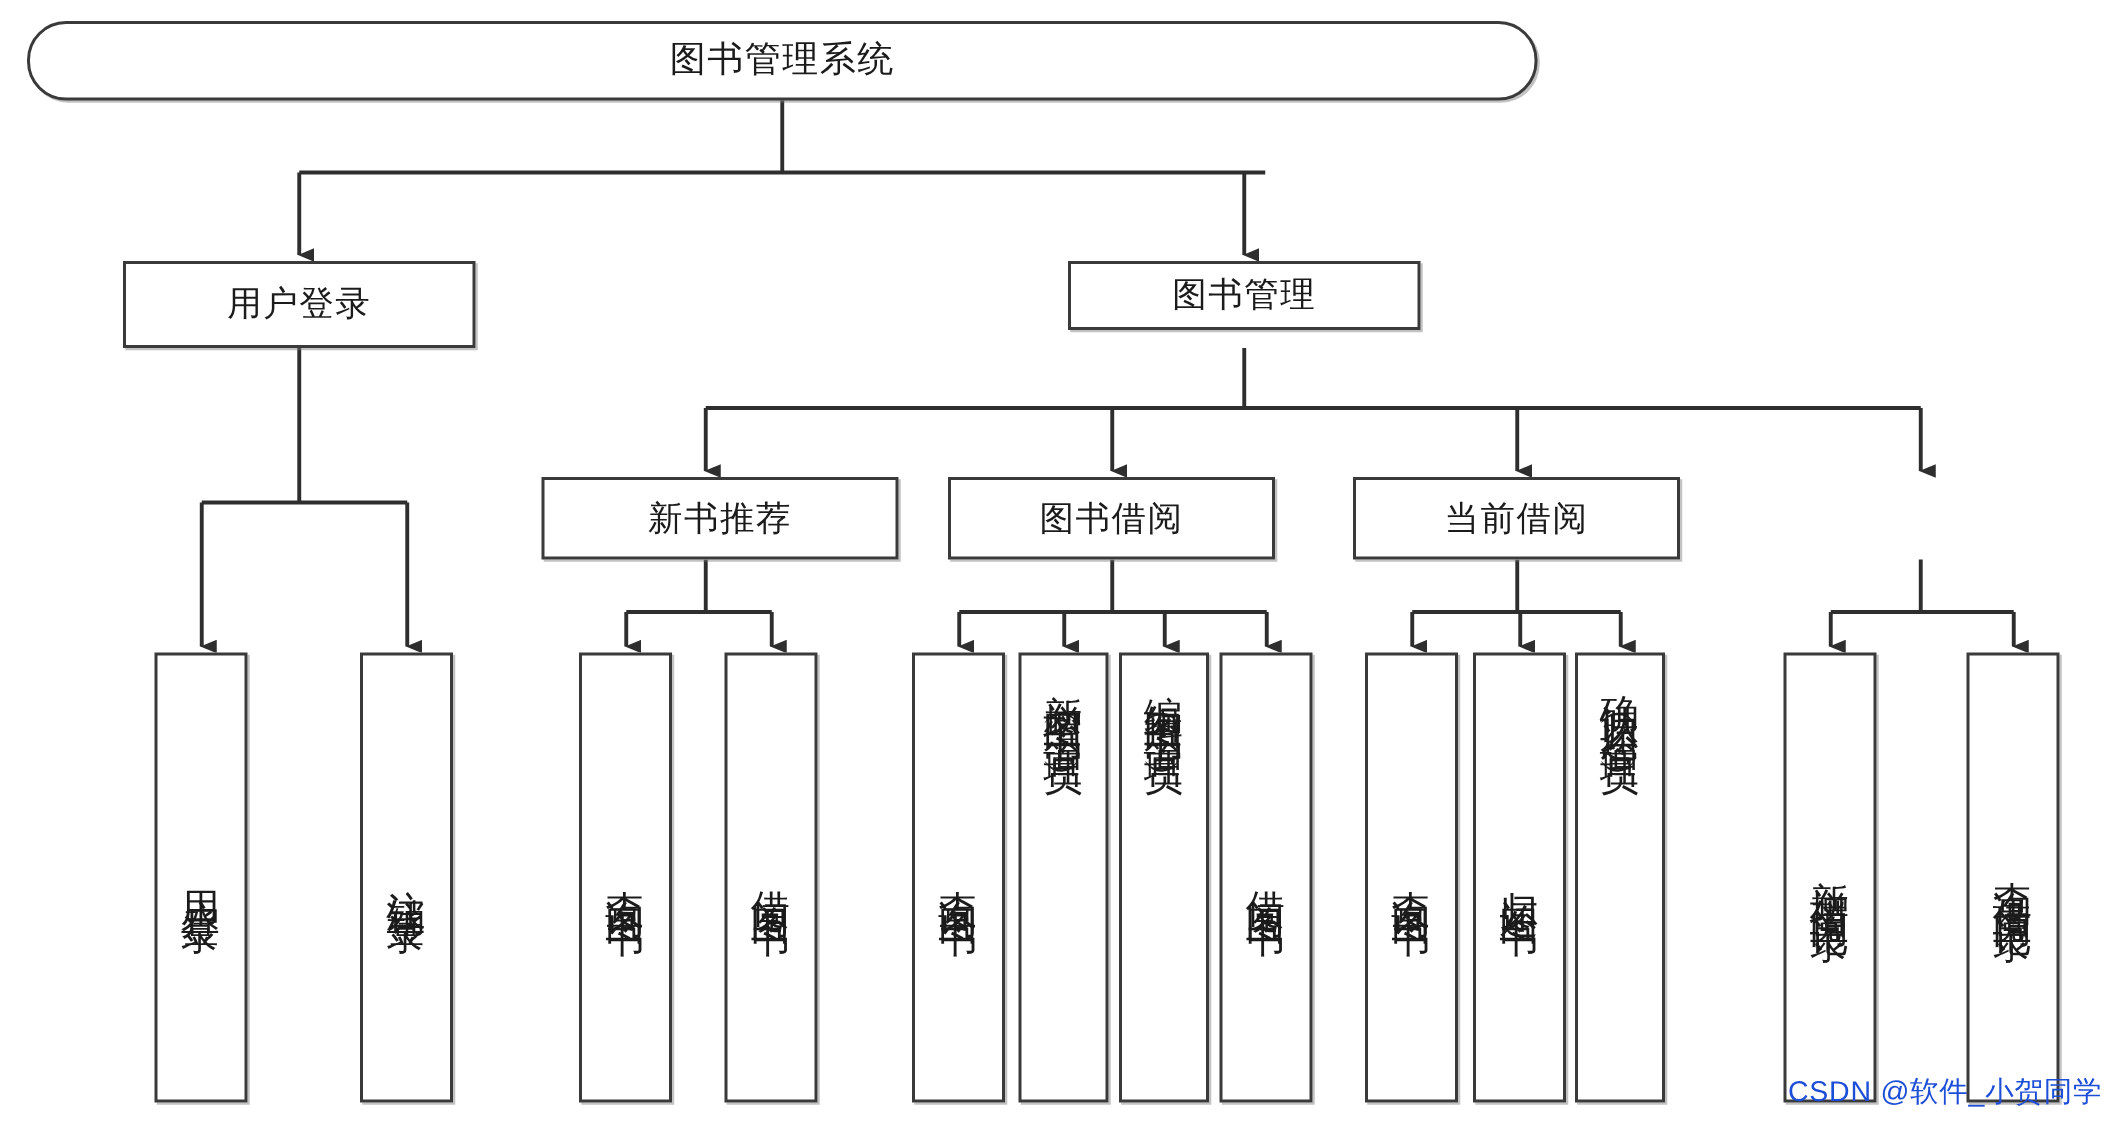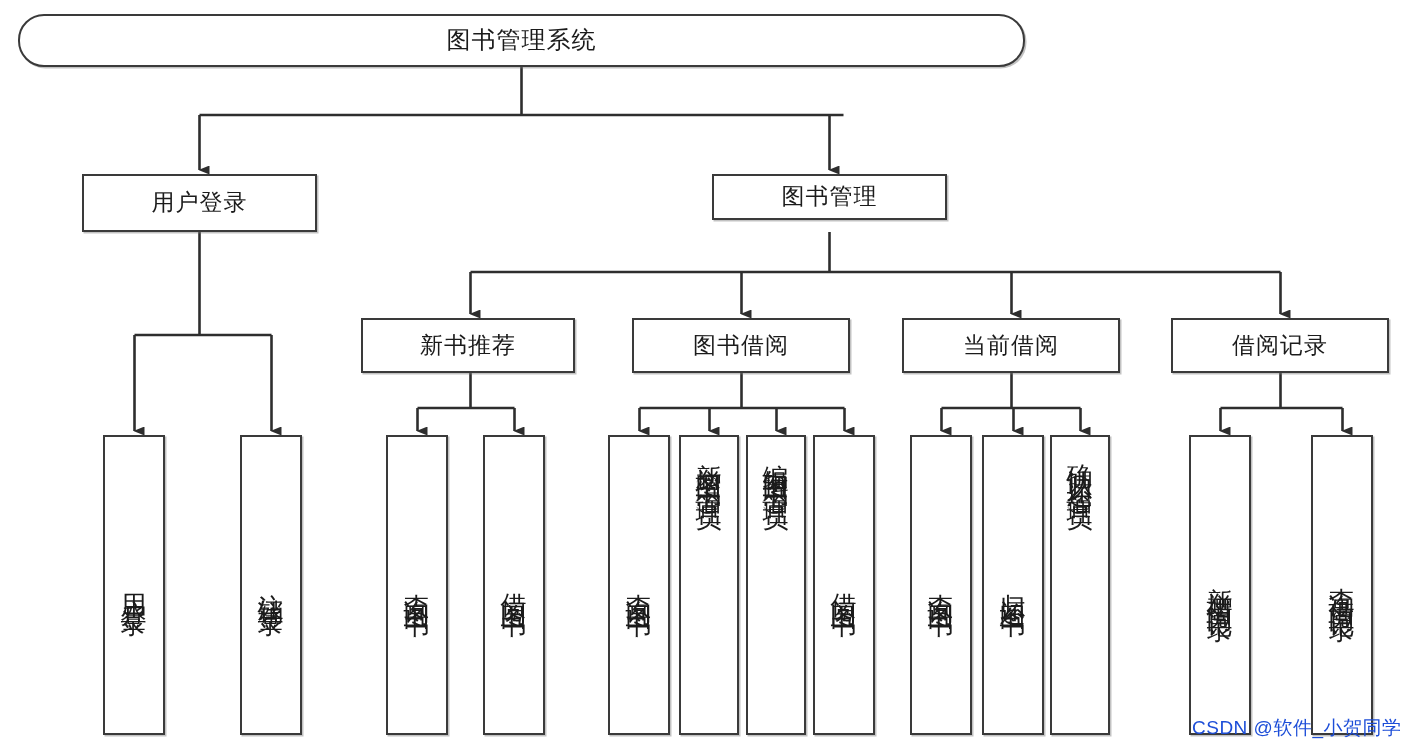--- a/index.html
+++ b/index.html
@@ -136,31 +136,28 @@
     <span>图书管理系统</span>
   </div>
 
   <div class="node horiz" style="left:82px;top:174px;width:235px;height:58px;">
     <span>用户登录</span>
   </div>
   <div class="node horiz" style="left:712px;top:174px;width:235px;height:46px;">
     <span>图书管理</span>
   </div>
 
-  <div class="node horiz" style="left:361px;top:318px;width:214px;height:55px;">
+  <div class="node horiz" style="left:361px;top:318px;width:238px;height:55px;">
     <span>新书推荐</span>
   </div>
   <div class="node horiz" style="left:632px;top:318px;width:218px;height:55px;">
     <span>图书借阅</span>
   </div>
   <div class="node horiz" style="left:902px;top:318px;width:218px;height:55px;">
     <span>当前借阅</span>
-  </div>
-  <div class="node horiz" style="left:1171px;top:318px;width:218px;height:55px;">
-    <span>借阅记录</span>
   </div>
 
   <div class="node leaf" style="left:103px;top:435px;width:62px;height:300px;">
     <div class="leaf-inner">
       <span class="vtext">用户登录</span>
     </div>
   </div>
 
   <div class="node leaf" style="left:240px;top:435px;width:62px;height:300px;">
     <div class="leaf-inner">

